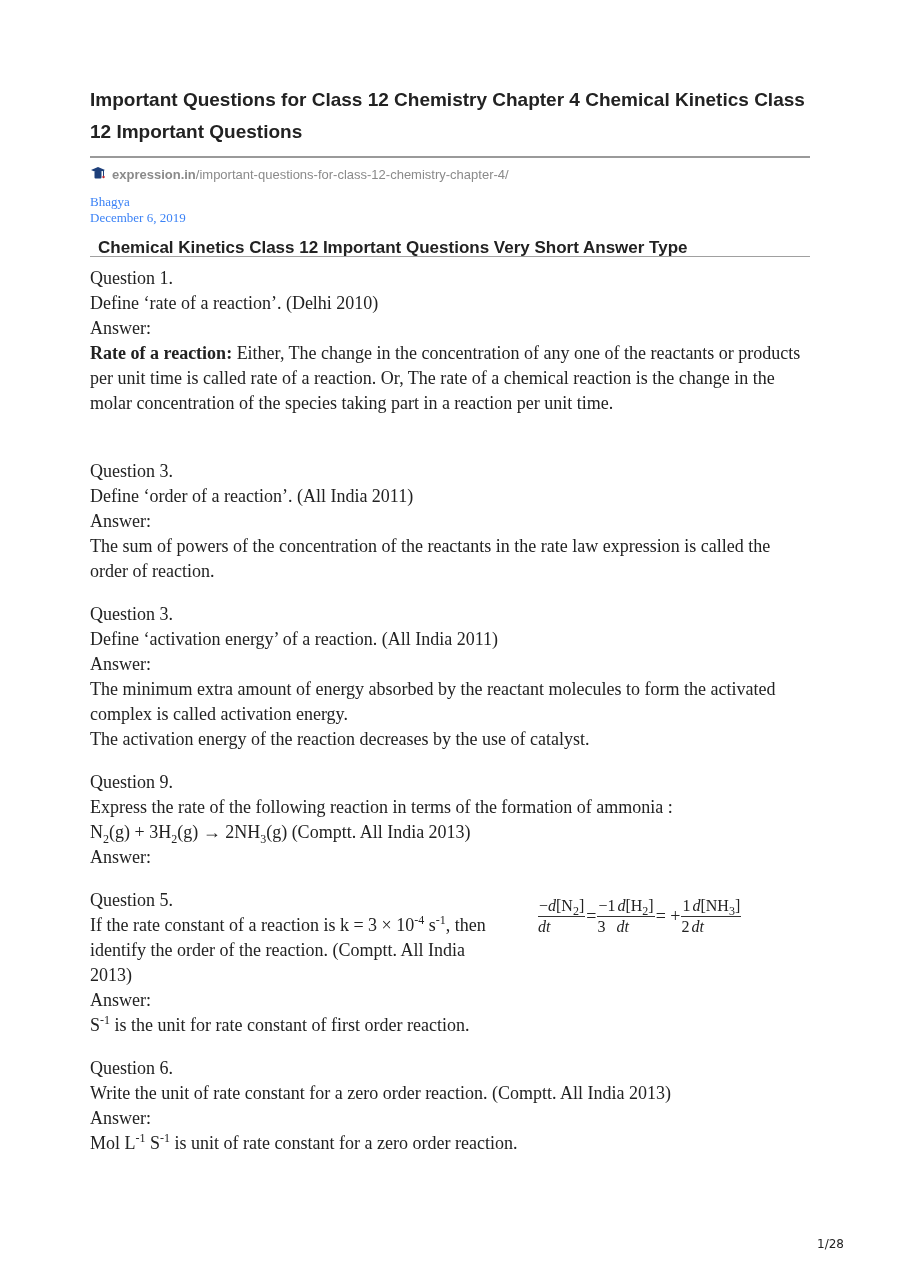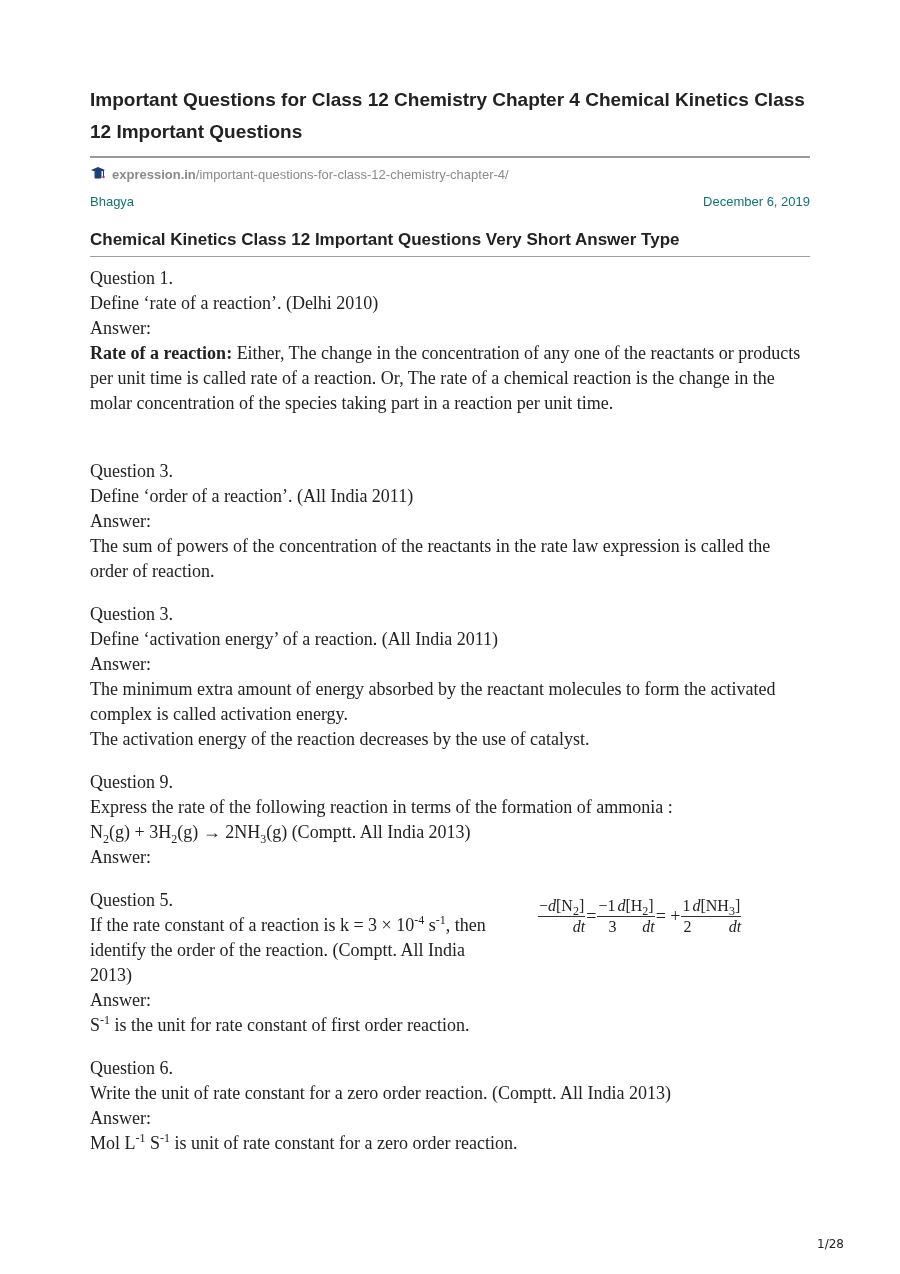--- a/index.html
+++ b/index.html
@@ -9,31 +9,31 @@
     position: absolute; top: 84px; left: 0; width: 720px;
     font-family: "Liberation Sans", sans-serif; font-weight: bold;
     font-size: 19px; line-height: 32px; color: #222222; margin: 0;
   }
   .title-rule { position: absolute; top: 156px; left: 0; width: 720px; height: 2px; background: #9a9a9a; }
   .source { position: absolute; top: 165px; left: 0; height: 18px; display: flex; align-items: center;
     font-family: "Liberation Sans", sans-serif; font-size: 13px; color: #8a8a8a; }
   .source .domain { font-weight: bold; color: #8a8a8a; }
   .cap-icon { width: 16px; height: 16px; margin-right: 6px; }
   .meta { position: absolute; top: 194px; left: 0; width: 720px; display: flex; justify-content: space-between;
-    font-family: Liberation Sans, sans-serif; font-size: 13px; color: #0f766e; }
-  .section-heading { position: absolute; top: 230px; left: 0; width: 720px; margin: 0;
+    font-family: Liberation Serif, serif; font-size: 13px; color: #3b82f6; flex-direction: column; }
+  .section-heading { position: absolute; top: 230px; left: 0; width: 720px; margin: 8px;
     font-family: "Liberation Sans", sans-serif; font-weight: bold; font-size: 17px; color: #222; }
   .section-rule { position: absolute; top: 256px; left: 0; width: 720px; height: 1px; background: #a0a0a0; }
   .body-text { font-family: "Liberation Serif", serif; font-size: 18px; line-height: 25px; color: #222222; }
   .qblock { position: absolute; left: 0; width: 720px; }
   .qblock p { margin: 0; }
   sub, sup { font-size: 12px; line-height: 0; }
   .eq { position: absolute; left: 448px; top: 896px; width: 262px; height: 46px;
     font-family: "Liberation Serif", serif; color: #222; }
-  .frac { display: inline-flex; flex-direction: column; align-items: flex-end; vertical-align: middle; }
+  .frac { display: inline-flex; flex-direction: column; align-items: flex-start; vertical-align: middle; }
   .frac .num { border-bottom: 1.5px solid #333; padding: 0 1px; font-size: 16px; line-height: 20px; }
   .frac .den { font-size: 16px; line-height: 20px; font-style: italic; }
   .op { font-size: 18px; vertical-align: middle; margin: 0 1px; }
   .pagenum { position: absolute; left: 817px; top: 1237px; font-family: "DejaVu Sans", sans-serif; font-size: 12px; color: #222; }
   i.v { font-style: italic; }
 </style>
 </head>
 <body>
 
 <div class="page">

